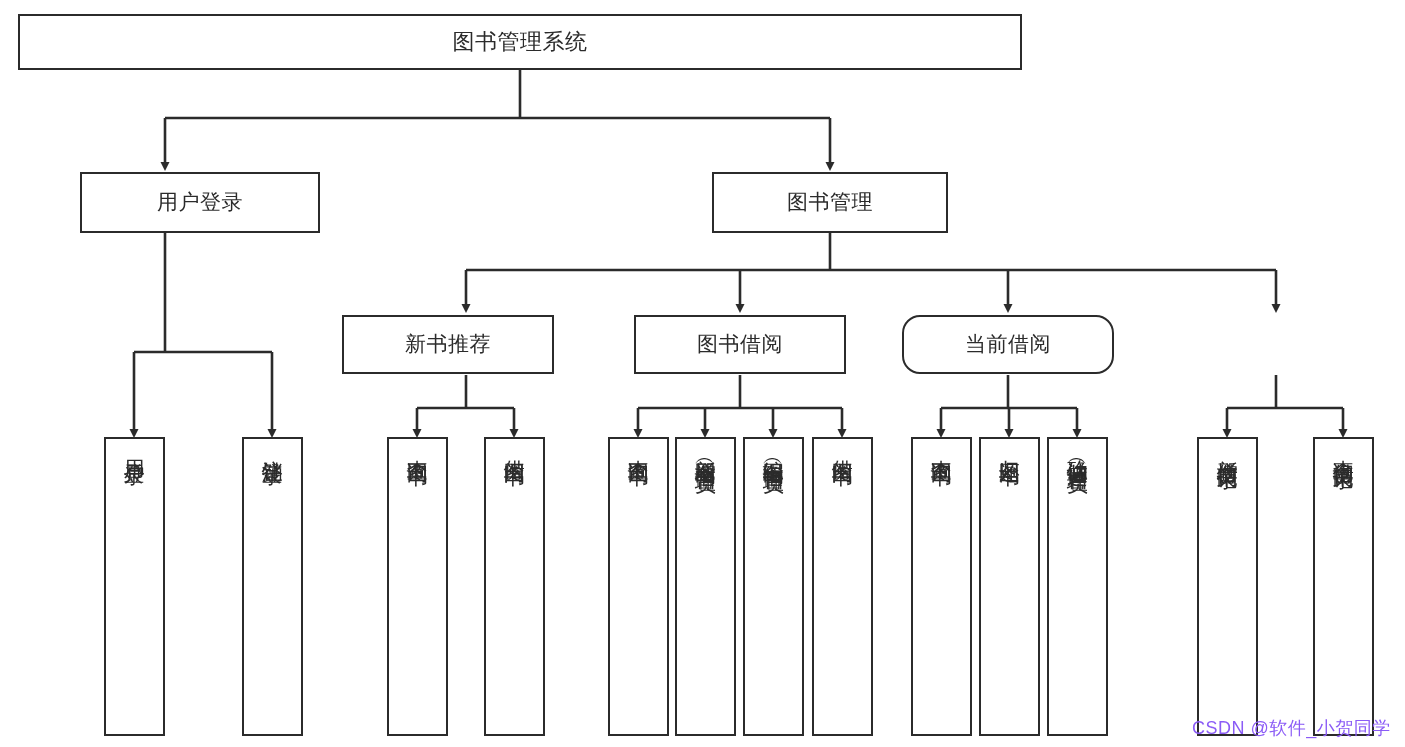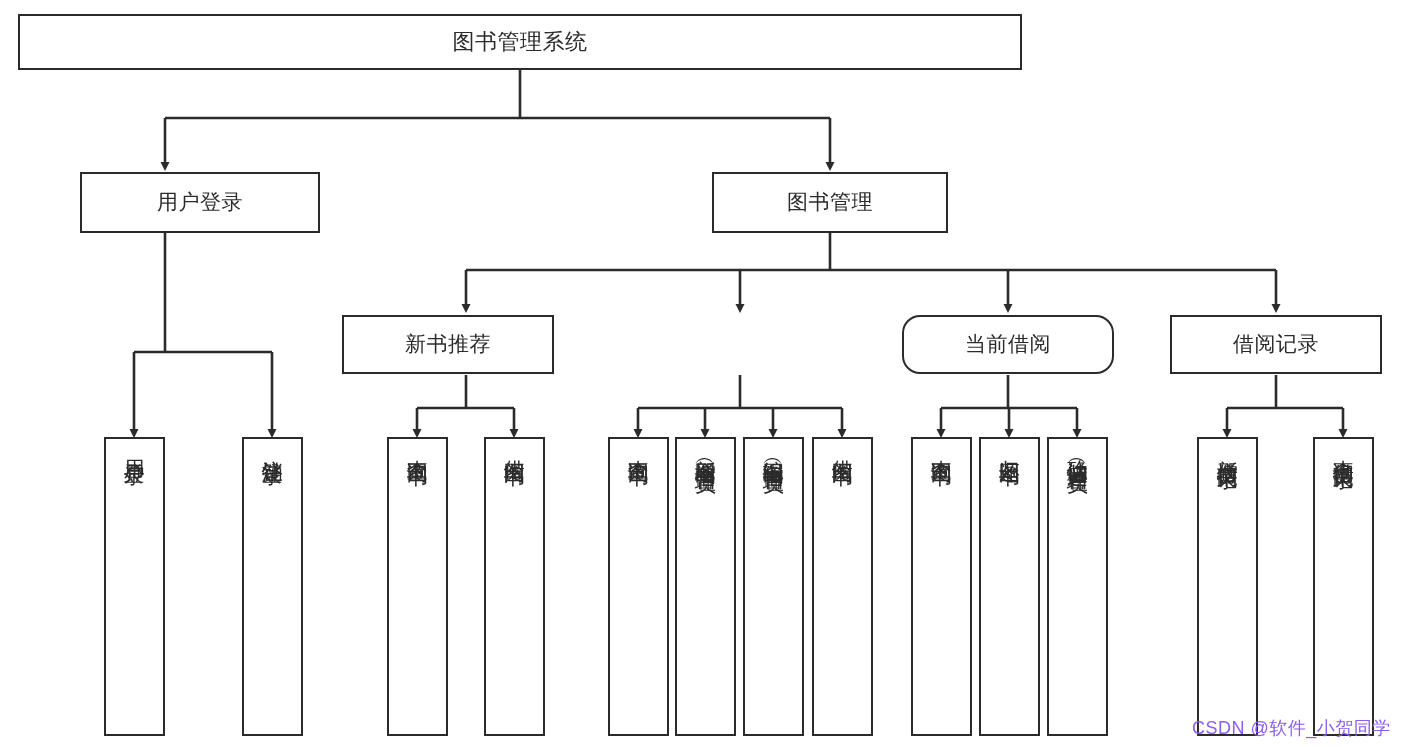--- a/index.html
+++ b/index.html
@@ -130,25 +130,25 @@
   <div class="node horiz" style="left:80px; top:172px; width:240px; height:61px;">
     <span class="label">用户登录</span>
   </div>
   <div class="node horiz" style="left:712px; top:172px; width:236px; height:61px;justify-content:center;">
     <span class="label">图书管理</span>
   </div>
 
   <div class="node horiz" style="left:342px; top:315px; width:212px; height:59px;">
     <span class="label">新书推荐</span>
   </div>
+  <div class="node horiz" style="left:634px; top:315px; width:212px; height:59px;">
+    <span class="label">图书借阅</span>
+  </div>
   <div class="node horiz" style="left:902px; top:315px; width:212px; height:59px;border-radius:18px;">
     <span class="label">当前借阅</span>
-  </div>
-  <div class="node horiz" style="left:1170px; top:315px; width:212px; height:59px;">
-    <span class="label">借阅记录</span>
   </div>
 
   <div class="node vert" style="left:104px; top:437px; width:61px; height:299px;">
     <span class="label">用户登录</span>
   </div>
   <div class="node vert" style="left:242px; top:437px; width:61px; height:299px;">
     <span class="label">注销登录</span>
   </div>
 
   <div class="node vert" style="left:387px; top:437px; width:61px; height:299px;">

